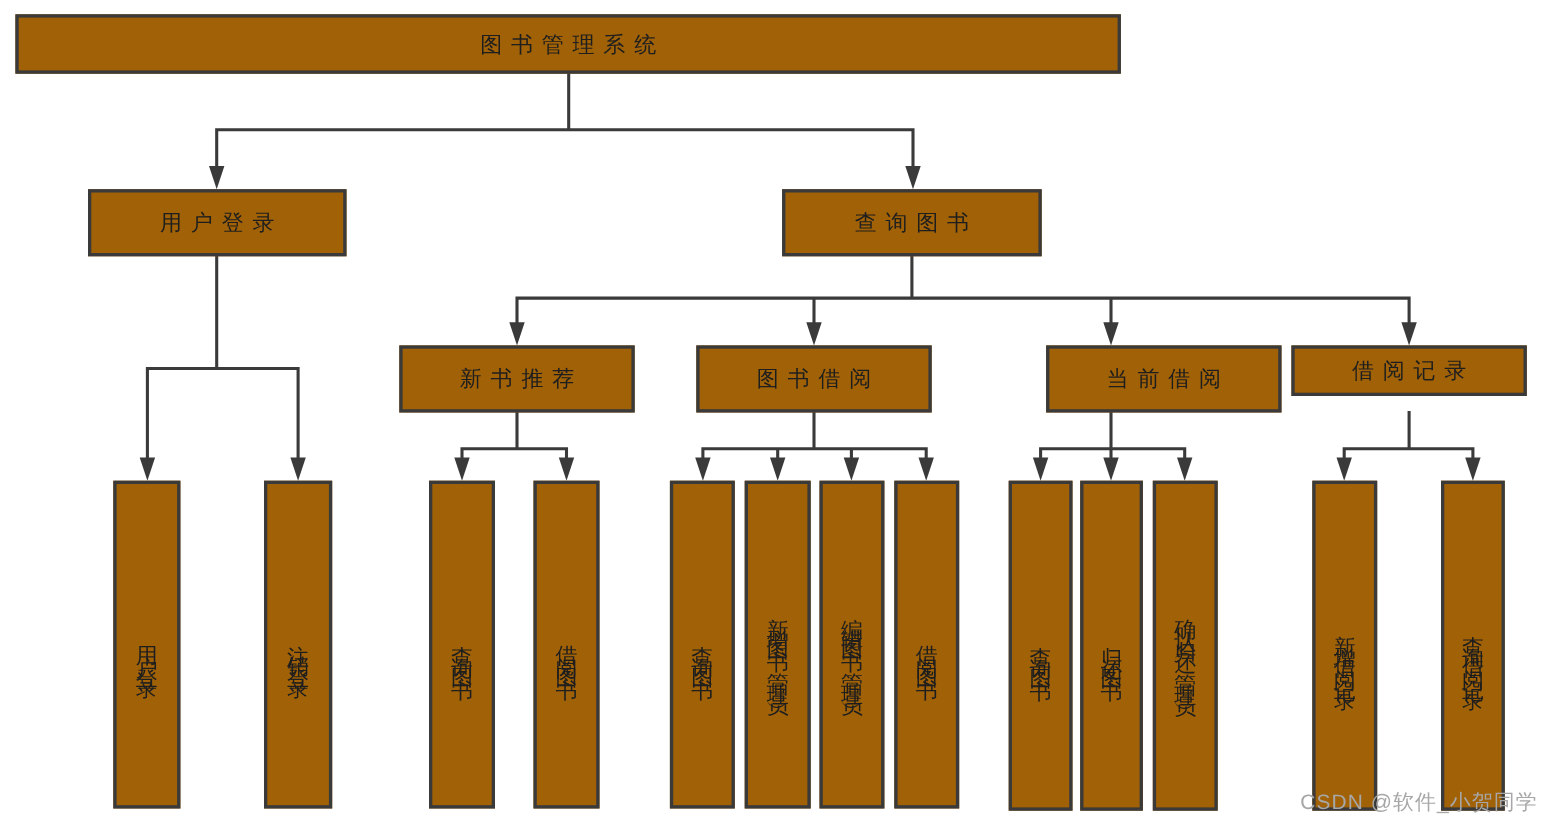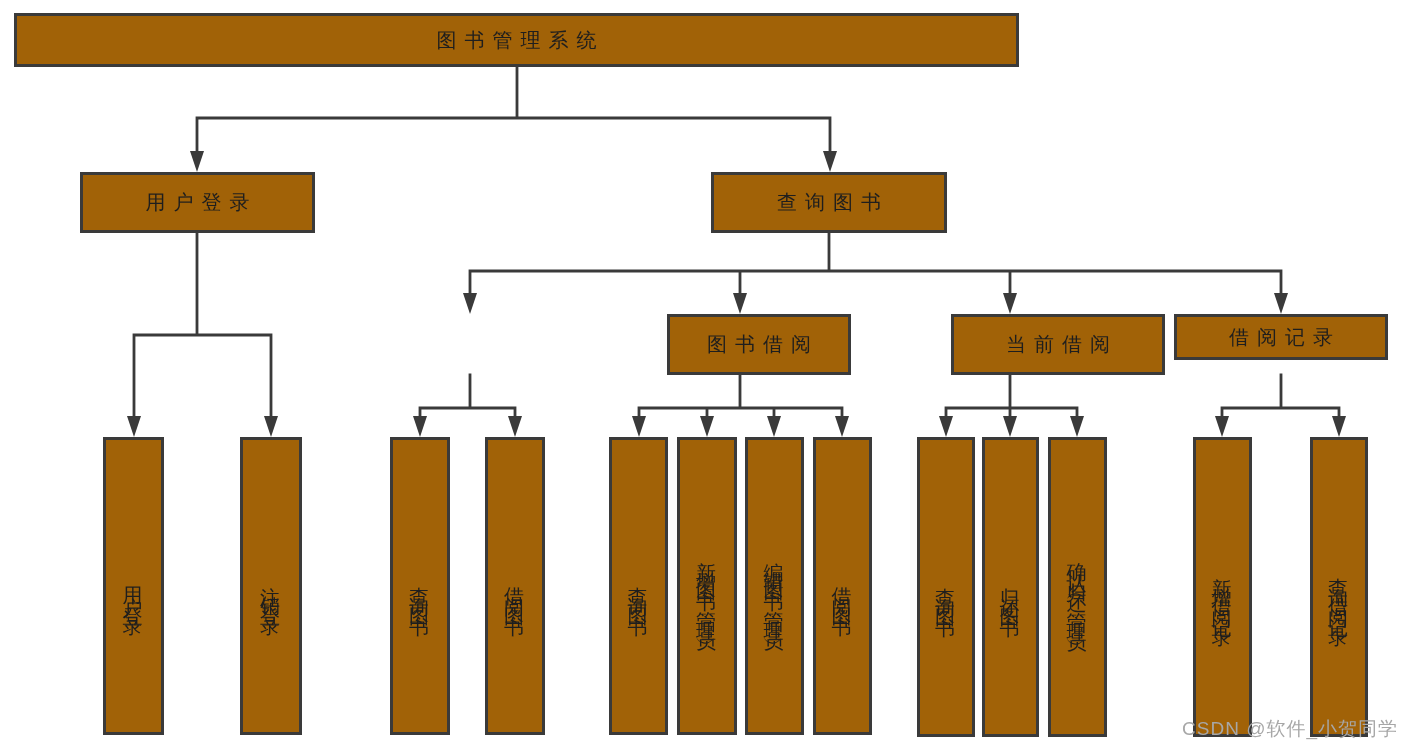--- a/index.html
+++ b/index.html
@@ -94,21 +94,22 @@
       <polygon points="1215,416 1229,416 1222,437"></polygon>
       <polygon points="1332,416 1346,416 1339,437"></polygon>
     </g>
   </svg>
 
   <div class="node" style="left:14px; top:13px; width:1005px; height:54px;">图书管理系统</div>
 
   <div class="node" style="left:80px; top:172px; width:235px; height:61px;">用户登录</div>
   <div class="node" style="left:711px; top:172px; width:236px; height:61px;">查询图书</div>
 
-  <div class="node" style="left:633px; top:314px; width:184px; height:61px;margin-left:34px;">图书借阅</div>
+  <div class="node" style="left:363px; top:314px; width:214px; height:61px;">新书推荐</div>
+  <div class="node" style="left:633px; top:314px; width:214px; height:61px;">图书借阅</div>
   <div class="node" style="left:903px; top:314px; width:214px; height:61px;margin-left:48px;">当前借阅</div>
   <div class="node" style="left:1174px; top:314px; width:214px; height:46px;">借阅记录</div>
 
   <div class="node vnode" style="left:103px; top:437px; width:61px; height:298px;">用户登录</div>
   <div class="node vnode" style="left:240px; top:437px; width:62px; height:298px;">注销登录</div>
 
   <div class="node vnode" style="left:390px; top:437px; width:60px; height:298px;">查询图书</div>
   <div class="node vnode" style="left:485px; top:437px; width:60px; height:298px;">借阅图书</div>
 
   <div class="node vnode" style="left:609px; top:437px; width:59px; height:298px;">查询图书</div>

